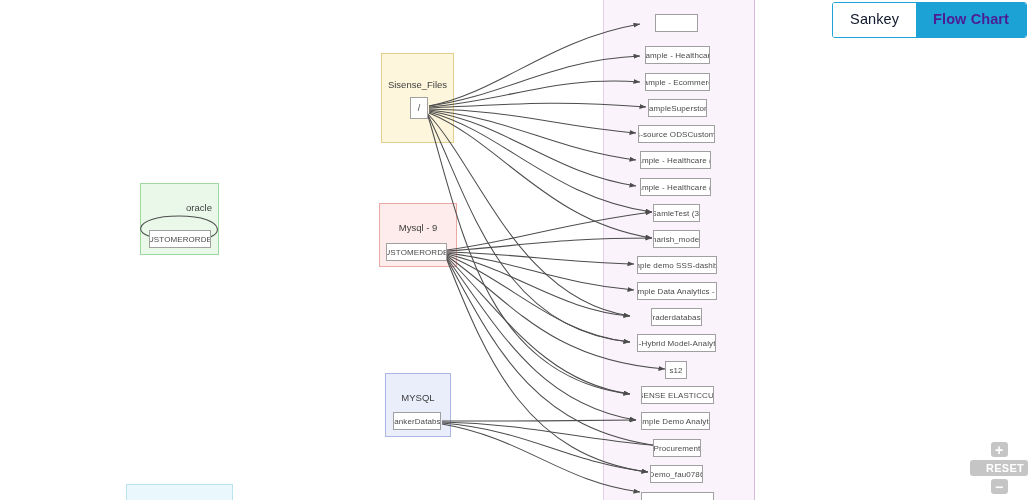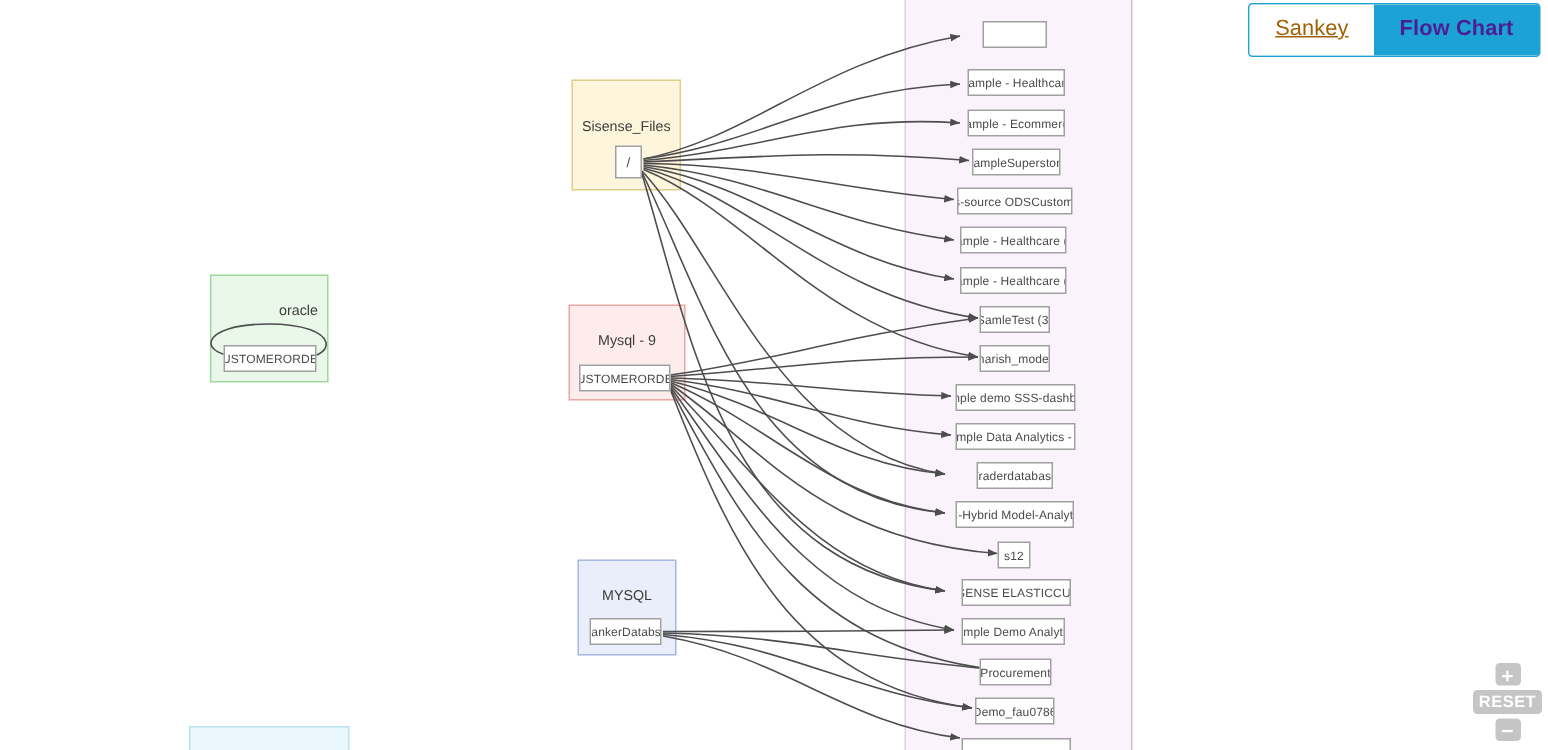--- a/index.html
+++ b/index.html
@@ -29,21 +29,21 @@
   }
   #view-toggle .tgl {
     font-size: 14.5px;
     line-height: 1;
     padding: 9px 17px 10px 17px;
     cursor: pointer;
     user-select: none;
     white-space: nowrap;
     letter-spacing: .1px;
   }
-  #view-toggle .tgl.inactive { color: #a16207; background: #ffffff; text-decoration: underline; }
+  #view-toggle .tgl.inactive { color: #0f172a; background: #ffffff; }
   #view-toggle .tgl.active   { color: #4c1d95; background: #1ca2d4; font-weight: bold; }
 
   
   #graph {
     position: absolute;
     inset: 0;
   }
   #edges {
     position: absolute;
     left: 0; top: 0;
@@ -116,41 +116,41 @@
     color: #ffffff;
     border-radius: 3px;
     display: flex;
     align-items: center;
     justify-content: center;
     cursor: pointer;
     user-select: none;
     font-weight: bold;
   }
   .zbtn.sq { width: 17px; height: 15px; font-size: 14px; line-height: 1; }
-  .zbtn.reset { width: 46px; height: 16px; font-size: 11px; letter-spacing: .3px; }
+  .zbtn.reset { width: 46px; height: 16px; font-size: 11px; letter-spacing: .3px; padding-left: 12px; }
 </style>
 </head>
 <body>
 
 <div id="app">
 
   <div id="view-toggle">
     <div class="tgl inactive">Sankey</div>
     <div class="tgl active">Flow Chart</div>
   </div>
 
   <div id="graph">
 
     <div id="target-band"></div>
 
     <div class="cluster cluster-oracle" style="left:140px; top:183px; width:79px; height:72px;">
       <div class="cluster-title" style="top:18px;padding-left:39px;">oracle</div>
     </div>
 
-    <div class="cluster cluster-sisense" style="left:381px; top:53px; width:73px; height:74px;">
+    <div class="cluster cluster-sisense" style="left:381px; top:53px; width:73px; height:90px;">
       <div class="cluster-title" style="top:25px;">Sisense_Files</div>
     </div>
 
     <div class="cluster cluster-mysql1" style="left:379px; top:203px; width:78px; height:64px;">
       <div class="cluster-title" style="top:18px;">Mysql - 9</div>
     </div>
 
     <div class="cluster cluster-mysql2" style="left:385px; top:373px; width:66px; height:64px;padding-left:24px;">
       <div class="cluster-title" style="top:18px;">MYSQL</div>
     </div>

